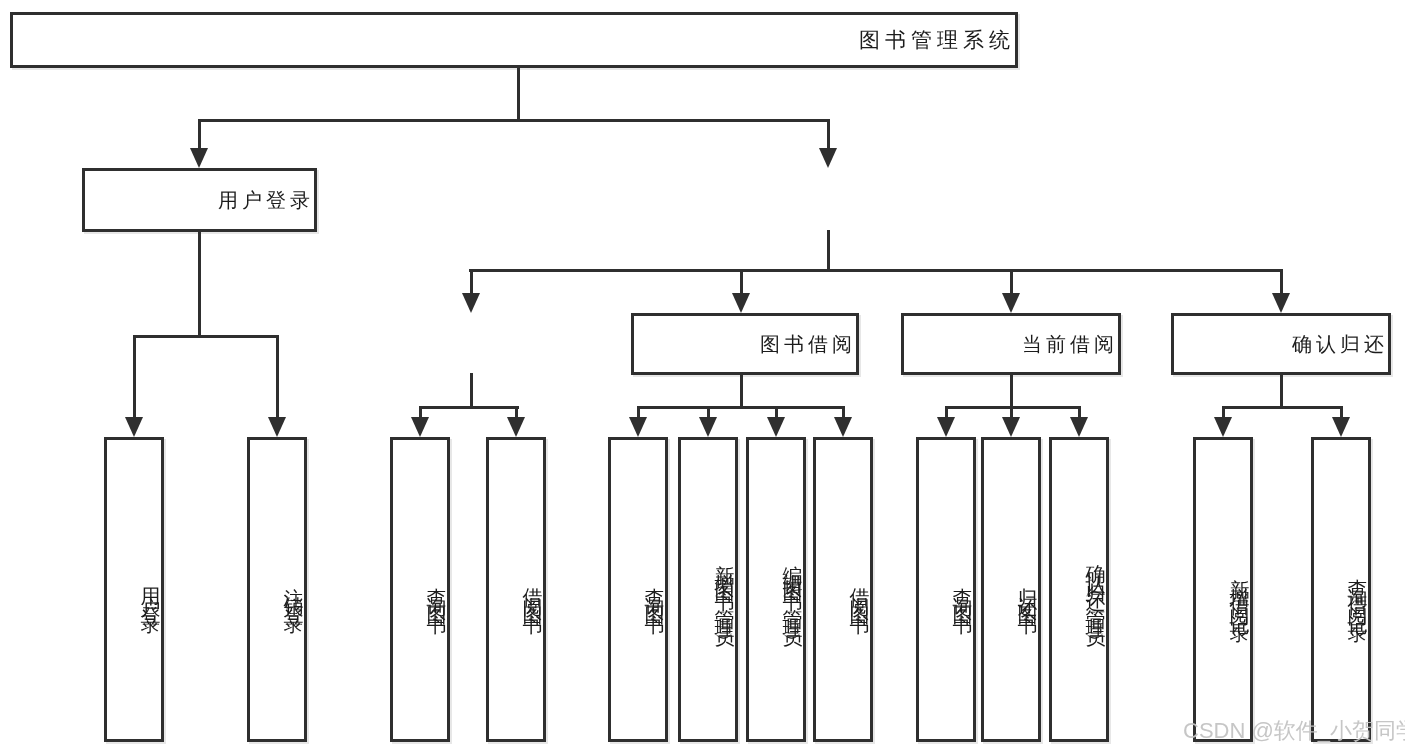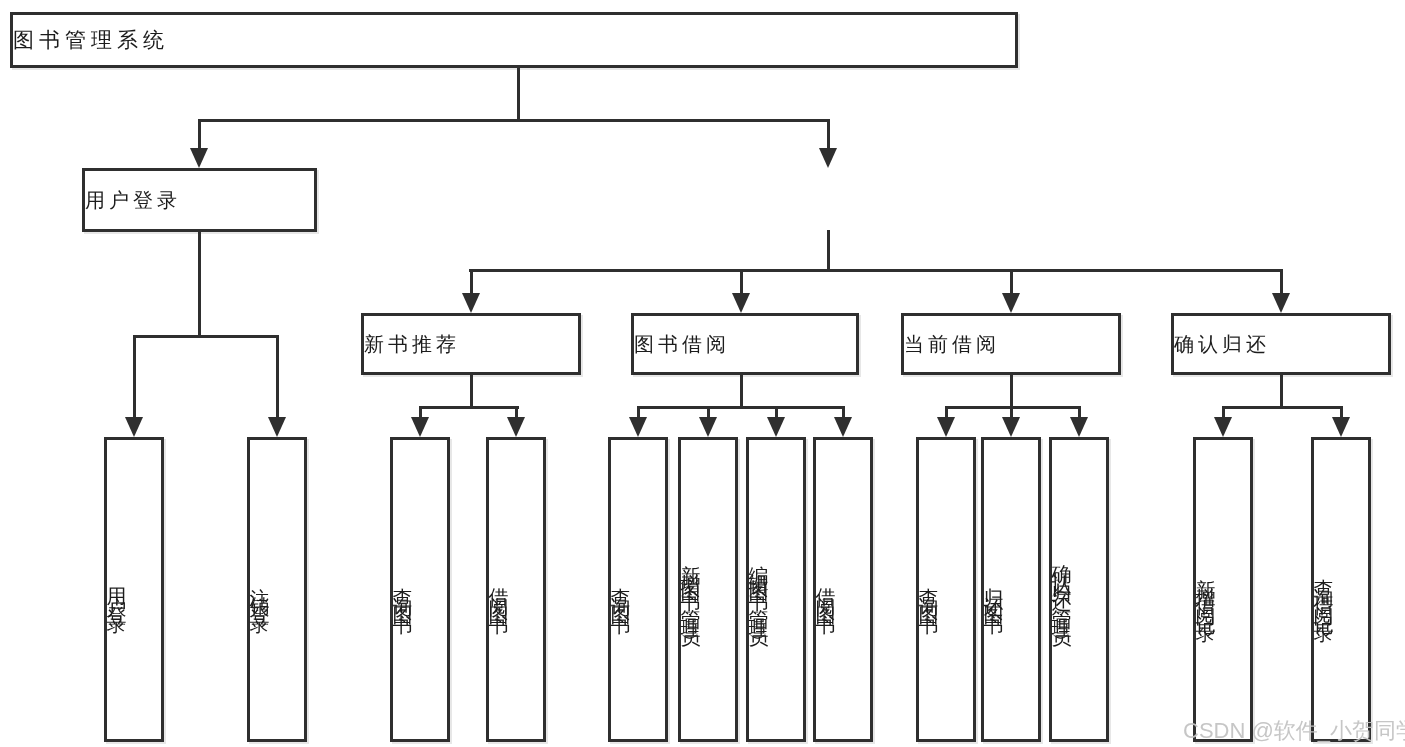--- a/index.html
+++ b/index.html
@@ -15,21 +15,21 @@
     background: #ffffff;
     overflow: hidden;
   }
   .node {
     position: absolute;
     box-sizing: border-box;
     border: 3px solid #2f2f2f;
     background: #ffffff;
     display: flex;
     align-items: center;
-    justify-content: flex-start;
+    justify-content: flex-end;
     color: #1c1c1c;
     box-shadow: 2px 2px 0 rgba(120,120,120,0.18);
   }
   .hlabel {
     font-size: 20px;
     letter-spacing: 4px;
     white-space: nowrap;
   }
   .root-label {
     font-size: 21px;
@@ -107,23 +107,20 @@
   <div class="hline" style="left:469px; top:269px; width:814px"></div>
   <div class="vline" style="left:470px; top:269px; height:28px"></div>
   <div class="arrow" style="left:462px; top:293px"></div>
   <div class="vline" style="left:740px; top:269px; height:28px"></div>
   <div class="arrow" style="left:732px; top:293px"></div>
   <div class="vline" style="left:1010px; top:269px; height:28px"></div>
   <div class="arrow" style="left:1002px; top:293px"></div>
   <div class="vline" style="left:1280px; top:269px; height:28px"></div>
   <div class="arrow" style="left:1272px; top:293px"></div>
 
-  <div class="node" style="left:361px; top:313px; width:220px; height:62px">
-    <span class="hlabel">新书推荐</span>
-  </div>
   <div class="node" style="left:631px; top:313px; width:228px; height:62px">
     <span class="hlabel">图书借阅</span>
   </div>
   <div class="node" style="left:901px; top:313px; width:220px; height:62px">
     <span class="hlabel">当前借阅</span>
   </div>
   <div class="node" style="left:1171px; top:313px; width:220px; height:62px">
     <span class="hlabel">确认归还</span>
   </div>
 

